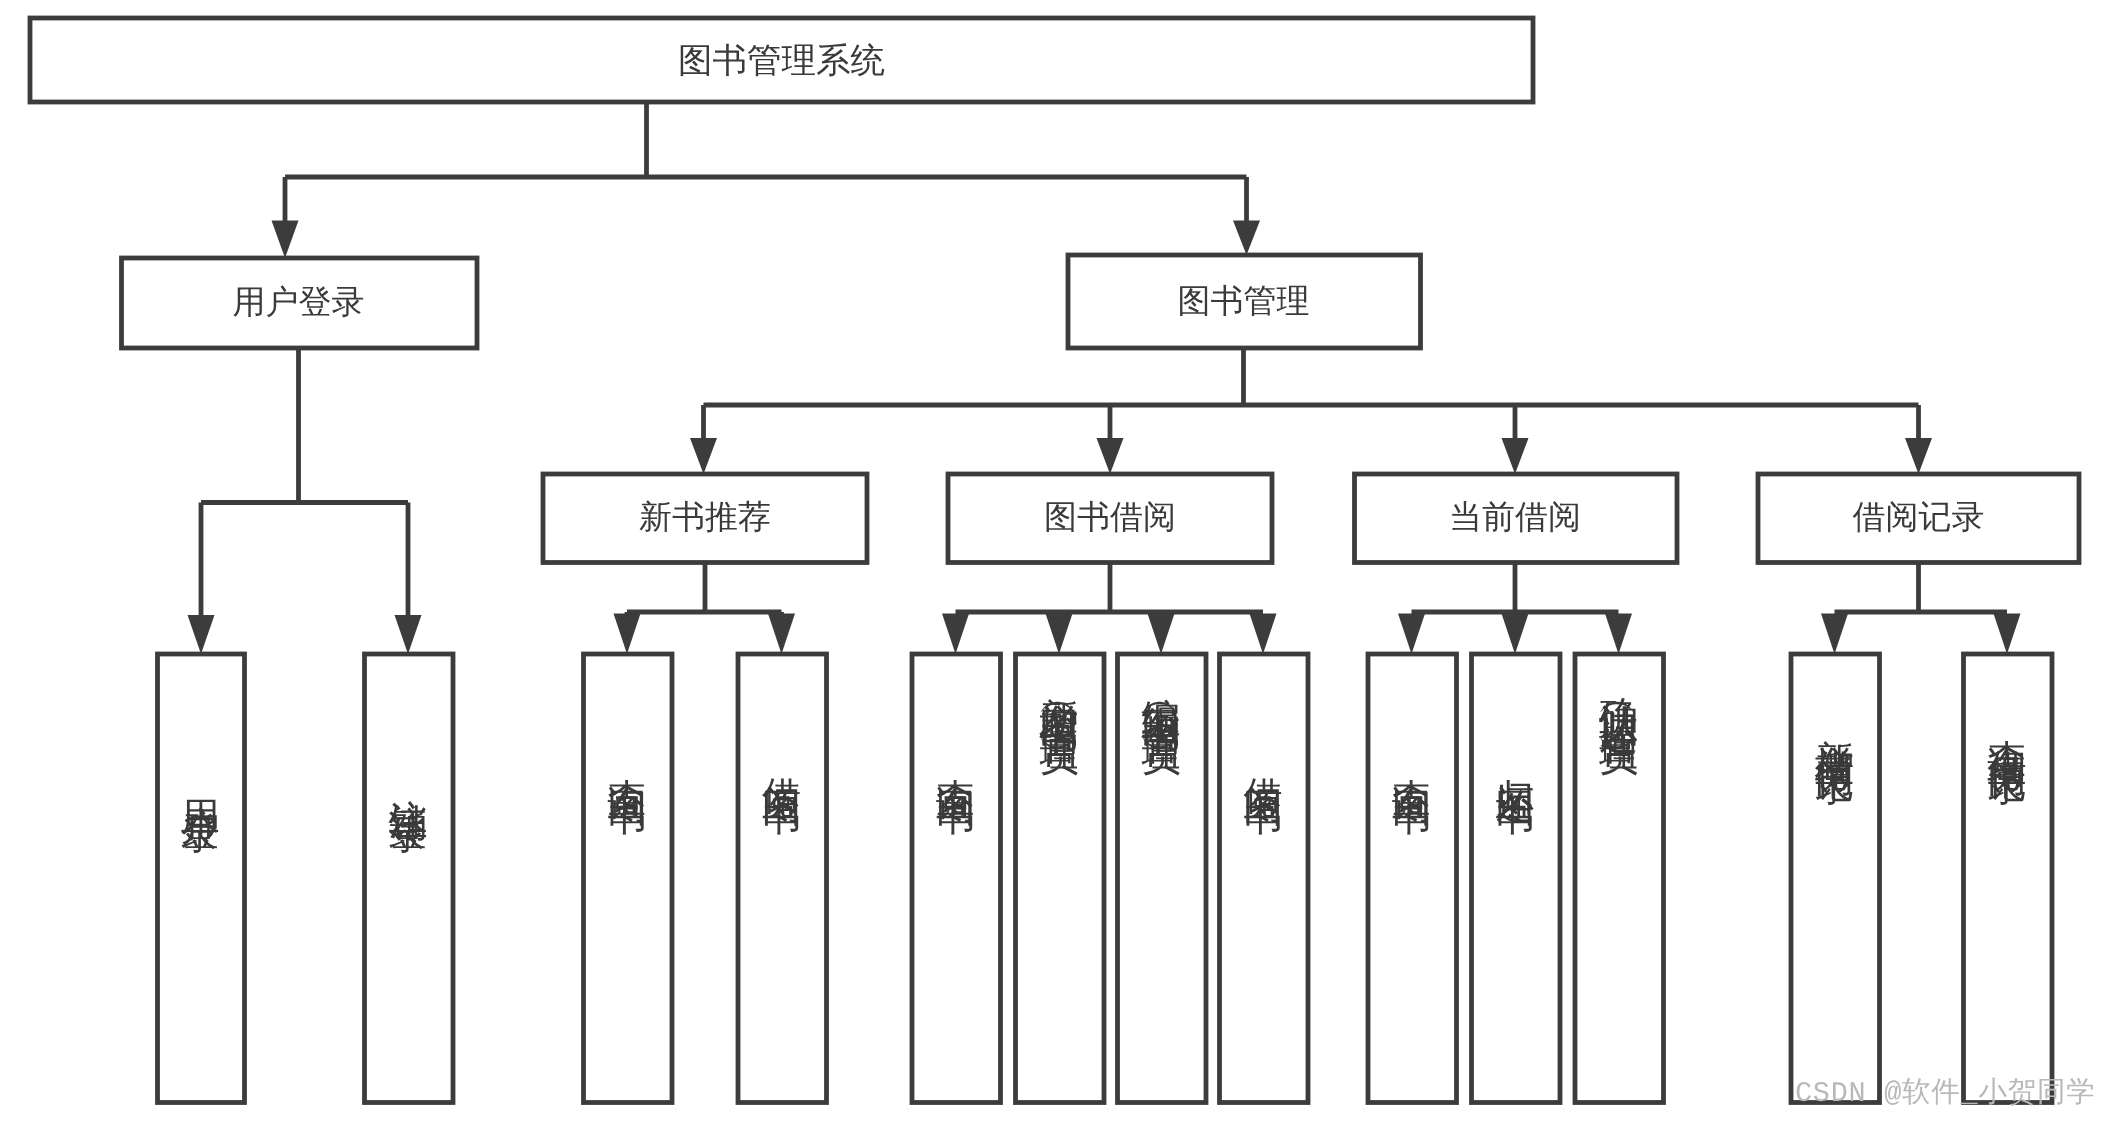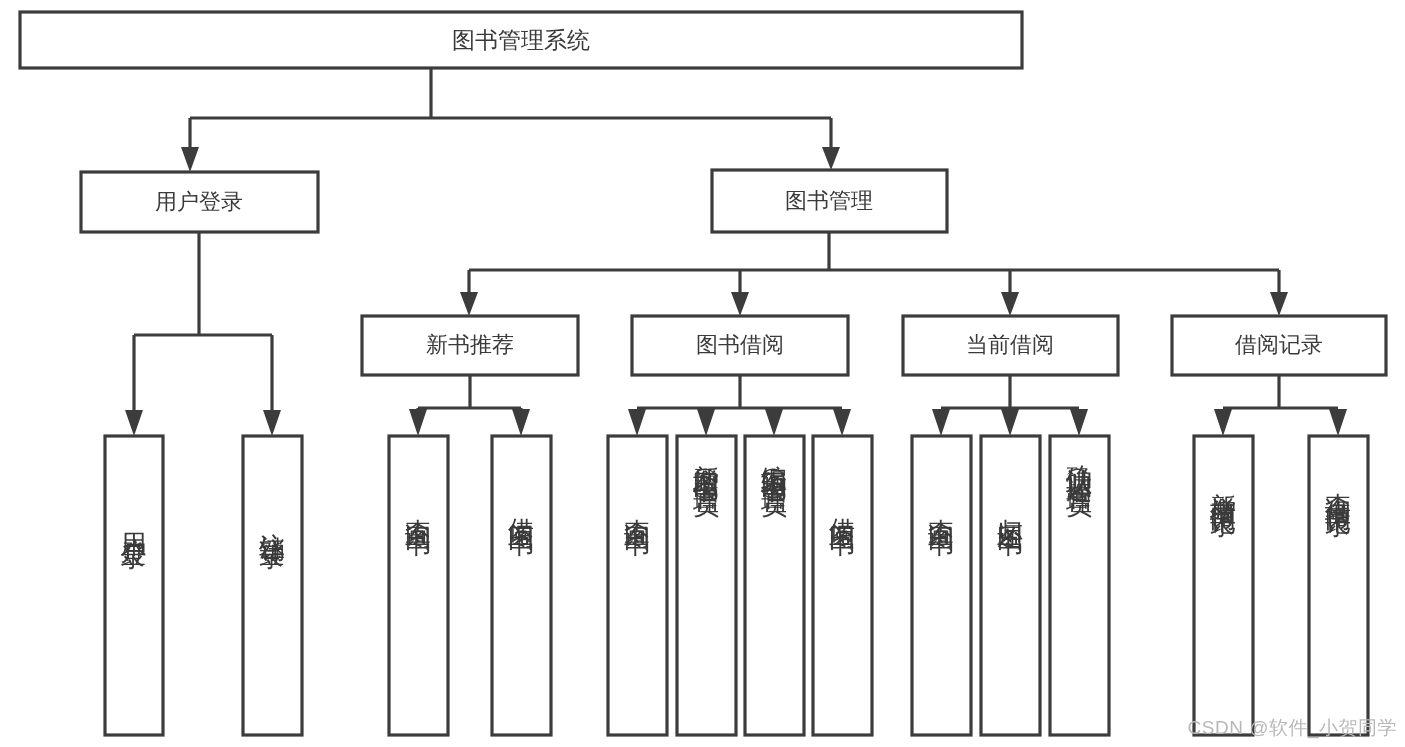--- a/index.html
+++ b/index.html
@@ -70,21 +70,21 @@
     font-size: 26px;
     line-height: 1;
     letter-spacing: 4px;
     color: #3a3a3a;
     white-space: nowrap;
   }
   .watermark {
     position: absolute;
     right: 8px;
     bottom: 6px;
-    font-family: Liberation Sans, sans-serif;
+    font-family: Liberation Mono, monospace;
     font-size: 19px;
     color: #b8b8b8;
     white-space: nowrap;
     letter-spacing: 0.5px;
   }
 </style>
 </head>
 <body>
 
 <div id="diagram-root">

